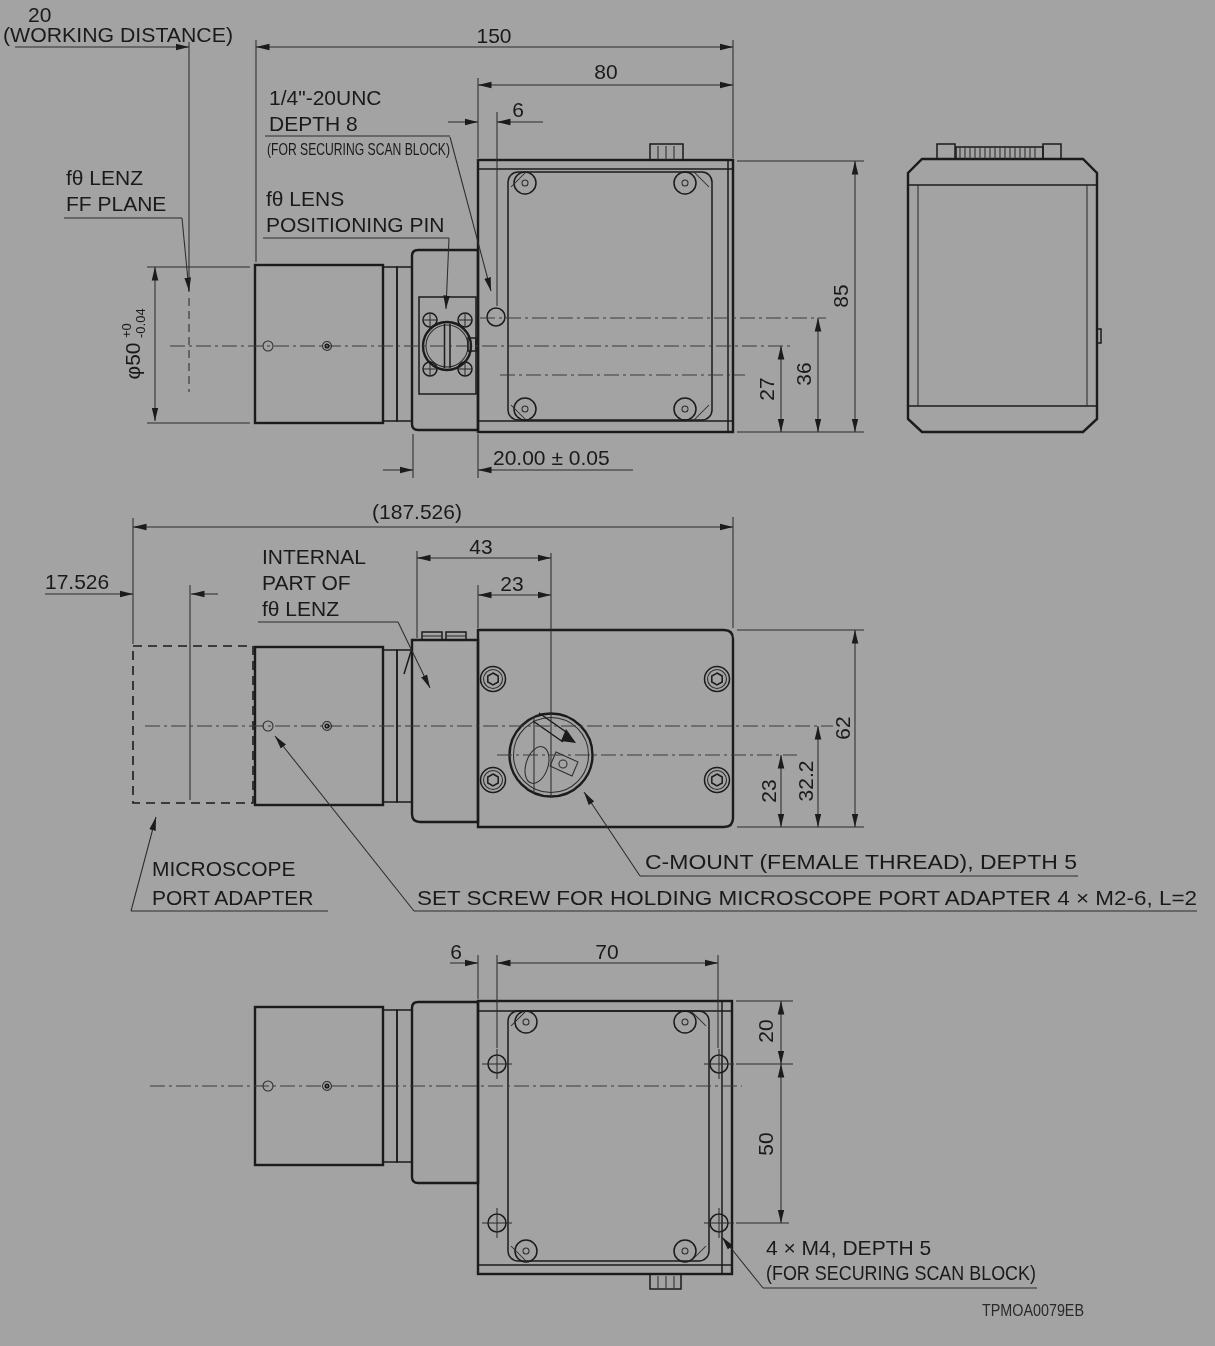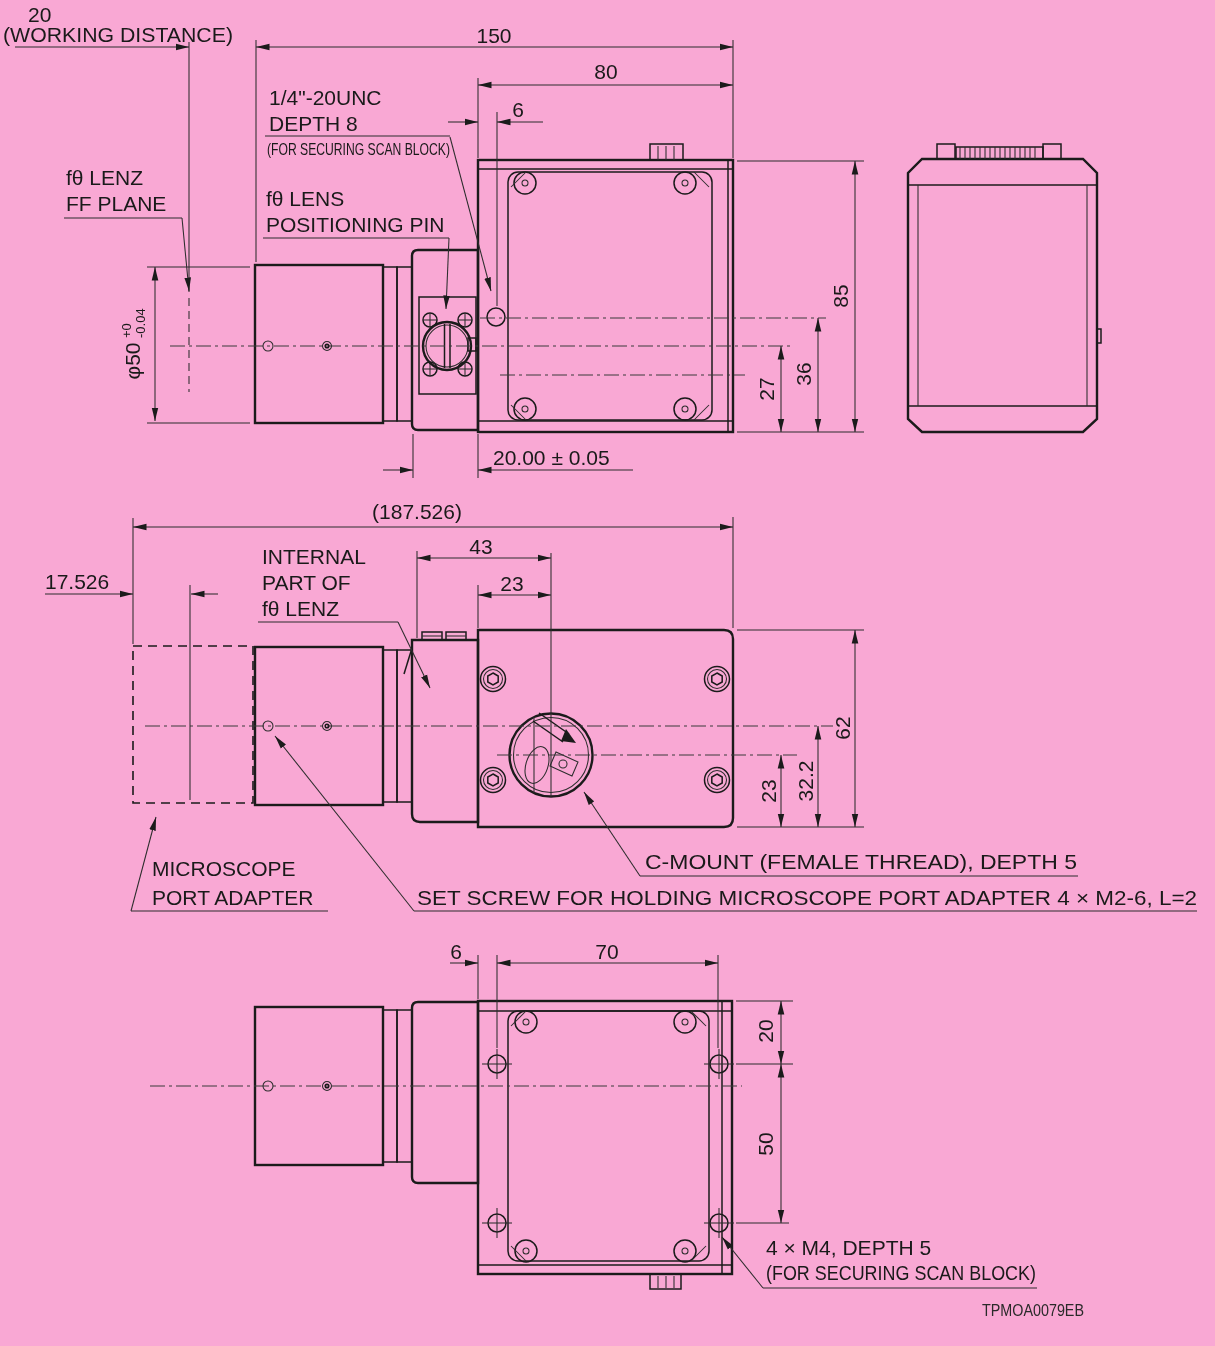--- a/index.html
+++ b/index.html
@@ -1,16 +1,16 @@
 <!DOCTYPE html>
 <html><head>
 <meta charset="utf-8">
 <style>
   html,body{margin:0;padding:0;background:#ffffff;}
-  .sheet{position:relative;width:1215px;height:1346px;background:#f9a8d4;overflow:hidden;}
+  .sheet{position:relative;width:1215px;height:1346px;background:#a3a3a3;overflow:hidden;}
   svg{display:block;}
   svg text{font-family:"Liberation Sans","DejaVu Sans",sans-serif;font-size:21px;fill:#1a1a1a;}
   svg text.small{font-size:17px;}
   svg text.tiny{font-size:13px;}
   svg text.code{font-size:17px;fill:#2a2a2a;}
   .thick{stroke:#1b1b1b;stroke-width:2.4;fill:none;}
   .med{stroke:#1b1b1b;stroke-width:1.5;fill:none;}
   .thin{stroke:#2d2d2d;stroke-width:1.05;fill:none;}
   .dim{stroke:#2d2d2d;stroke-width:1.05;fill:none;}
   .cl{stroke:#3a3a3a;stroke-width:1;fill:none;stroke-dasharray:15 4 3 4;}

